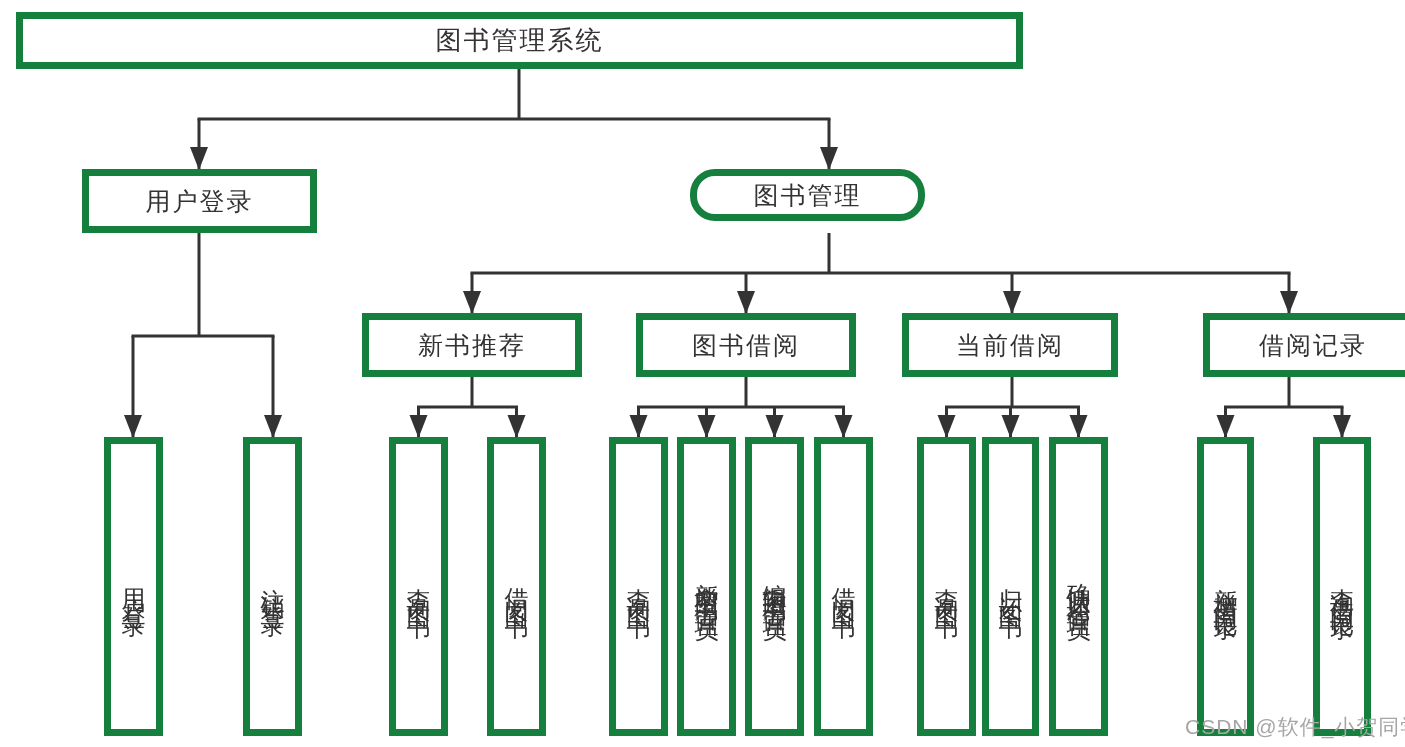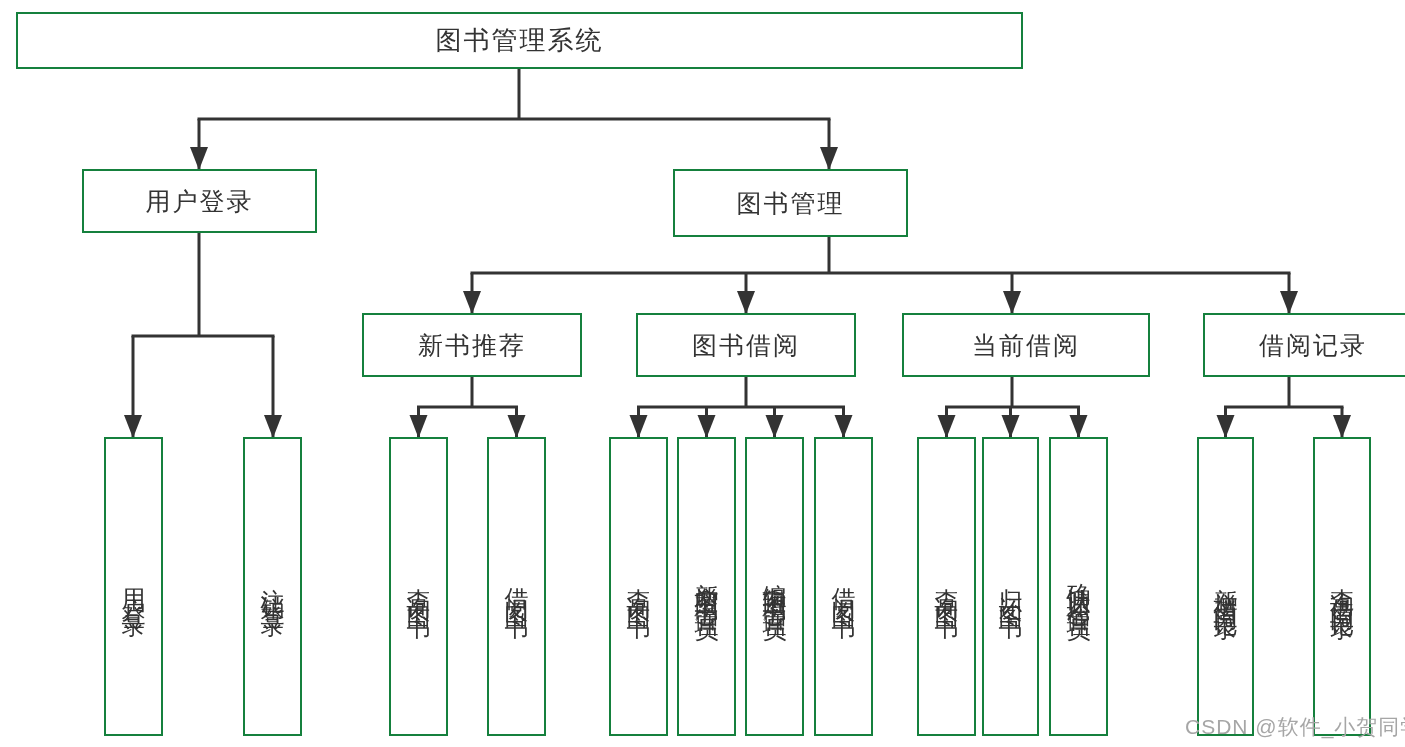--- a/index.html
+++ b/index.html
@@ -3,21 +3,21 @@
 <meta charset="utf-8">
 <style>
   html,body{margin:0;padding:0;background:#fff;}
   #canvas{
     position:relative;width:1405px;height:747px;background:#ffffff;
     font-family:"Liberation Sans","DejaVu Sans",sans-serif;
     overflow:hidden;
   }
   .node{
     position:absolute;box-sizing:border-box;
-    border:2px solid #15803d;background:#ffffff;
+    border:7px solid #15803d;background:#ffffff;
     display:flex;align-items:center;justify-content:center;
     color:#333333;
   }
   .hnode{font-size:25px;letter-spacing:2px;white-space:nowrap;}
   .vnode{
     writing-mode:vertical-rl;text-orientation:mixed;
     font-size:24px;line-height:1;
     width:59px;top:437px;height:299px;
   }
   .ls4{letter-spacing:9px;}
@@ -73,25 +73,25 @@
 
       <path d="M1289,377 V408.5 M1224,407 H1343.5"></path>
       <line x1="1225.5" y1="407" x2="1225.5" y2="437" marker-end="url(#arw)"></line>
       <line x1="1342" y1="407" x2="1342" y2="437" marker-end="url(#arw)"></line>
     </g>
   </svg>
 
   <div class="node hnode" style="left:16px;top:12px;width:1007px;height:57px;font-size:26px;">图书管理系统</div>
 
   <div class="node hnode" style="left:82px;top:169px;width:235px;height:64px;">用户登录</div>
-  <div class="node hnode" style="left:673px;top:169px;width:235px;height:68px;">图书管理</div>
+  <div class="node hnode" style="left:690px;top:169px;width:235px;height:52px;border-radius:25px;">图书管理</div>
 
   <div class="node hnode" style="left:636px;top:313px;width:220px;height:64px;">图书借阅</div>
   <div class="node hnode" style="left:362px;top:313px;width:220px;height:64px;">新书推荐</div>
-  <div class="node hnode" style="left:902px;top:313px;width:248px;height:64px;">当前借阅</div>
+  <div class="node hnode" style="left:902px;top:313px;width:216px;height:64px;">当前借阅</div>
   <div class="node hnode" style="left:1203px;top:313px;width:220px;height:64px;">借阅记录</div>
 
   <div class="node vnode ls4" style="left:104px;">用户登录</div>
   <div class="node vnode ls4" style="left:243px;">注销登录</div>
 
   <div class="node vnode ls4" style="left:389px;">查询图书</div>
   <div class="node vnode ls4" style="left:487px;">借阅图书</div>
 
   <div class="node vnode ls4" style="left:609px;">查询图书</div>
   <div class="node vnode ls9" style="left:677px;">新增图书（管理员）</div>

